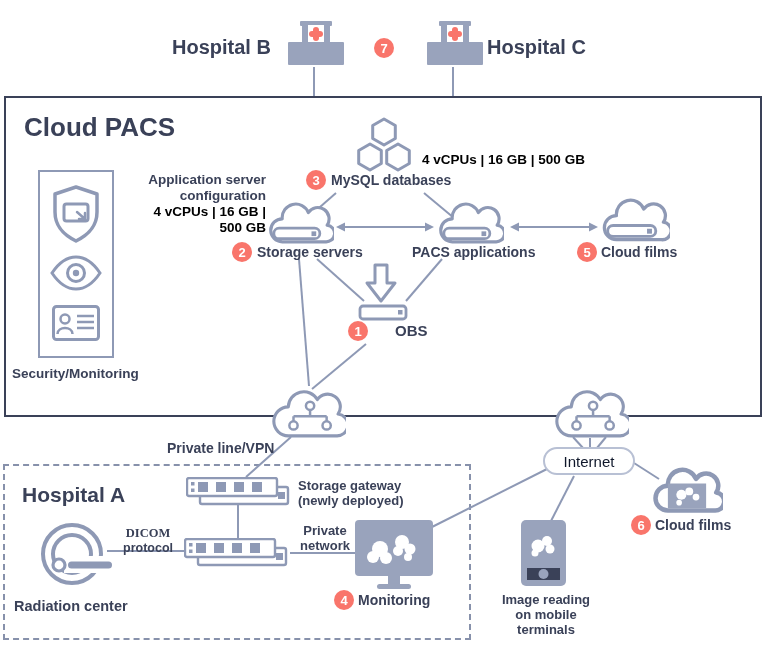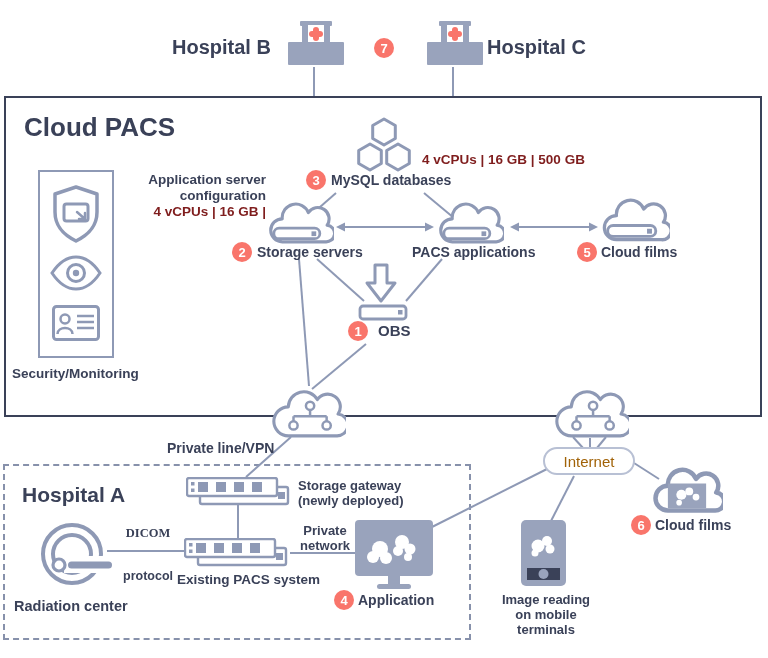--- a/index.html
+++ b/index.html
@@ -1,35 +1,35 @@
 <!DOCTYPE html>
 <html><head>
 <meta charset="utf-8">
 <style>
   html,body{margin:0;padding:0;background:#fff;}
   .canvas{position:relative;width:768px;height:658px;background:#ffffff;
           font-family:"Liberation Sans",sans-serif;overflow:hidden;padding-left:39px;}
   .abs{position:absolute;}
   .label{position:absolute;color:#3A4158;font-weight:600;white-space:nowrap;z-index:3;}
   .title{font-weight:700;}
-  .red{color:#7f1d1d;text-align:right;}
+  .red{color:#000000;text-align:right;}
   .badge{position:absolute;width:20px;height:20px;border-radius:50%;background:#F9756B;
          color:#fff;font-size:13px;font-weight:700;display:flex;align-items:center;
          justify-content:center;z-index:4;line-height:1;}
   .pacs-box{position:absolute;left:4px;top:96px;width:758px;height:321px;
             border:2px solid #3A4158;box-sizing:border-box;z-index:0;}
   .hospa-box{position:absolute;left:3px;top:464px;width:468px;height:176px;
              border:2px dashed #8791AB;box-sizing:border-box;z-index:0;}
   .sec-box{position:absolute;left:38px;top:170px;width:76px;height:188px;
            border:2px solid #8E99B5;box-sizing:border-box;z-index:2;}
   .lines{position:absolute;left:0;top:0;z-index:1;}
   .icon{position:absolute;z-index:2;}
   .pill{position:absolute;left:543px;top:447px;width:92px;height:28px;background:#fff;
         border:2px solid #B8C0D4;border-radius:16px;box-sizing:border-box;z-index:3;
-        display:flex;align-items:center;justify-content:center;color:#a16207;
+        display:flex;align-items:center;justify-content:center;color:#0f172a;
         font-size:15px;font-weight:500;}
   .ctr{text-align:center;white-space:normal;line-height:15px;}
 </style>
 </head>
 <body>
 
 <div class="canvas">
 
   <div class="pacs-box"></div>
   <div class="hospa-box"></div>
@@ -107,20 +107,21 @@
     <line x1="25" y1="11" x2="42" y2="11" stroke="#8E99B5" stroke-width="2.5"></line>
     <line x1="25" y1="17" x2="42" y2="17" stroke="#8E99B5" stroke-width="2.5"></line>
     <line x1="25" y1="23" x2="42" y2="23" stroke="#8E99B5" stroke-width="2.5"></line>
   </svg>
   <div class="label" style="left:12px;top:366px;font-size:13.5px;">Security/Monitoring</div>
 
   <div class="abs" style="left:118px;top:172px;width:148px;text-align:right;z-index:3;line-height:16px;font-size:13.5px;font-weight:700;">
     <div class="label" style="position:static;">Application server</div>
     <div class="label" style="position:static;">configuration</div>
     <div class="label red" style="position:static;">4 vCPUs | 16 GB |</div>
+    <div class="label red" style="position:static;">500 GB</div>
   </div>
 
   <div class="label title red" style="left:422px;top:152px;font-size:13.5px;">4 vCPUs | 16 GB | 500 GB</div>
 
   <svg class="icon" style="left:354px;top:117px;" width="60" height="58" viewBox="0 0 60 58">
     <g fill="#fff" stroke="#8E99B5" stroke-width="3" stroke-linejoin="round">
       <path d="M30 2 L41.3 8.5 V21.5 L30 28 L18.7 21.5 V8.5 Z"></path>
       <path d="M16 27 L27.3 33.5 V46.5 L16 53 L4.7 46.5 V33.5 Z"></path>
       <path d="M44 27 L55.3 33.5 V46.5 L44 53 L32.7 46.5 V33.5 Z"></path>
     </g>
@@ -149,21 +150,21 @@
   <div class="label" style="left:412px;top:244px;font-size:14px;">PACS applications</div>
   <div class="badge" style="left:577px;top:242px;">5</div>
   <div class="label" style="left:601px;top:244px;font-size:14px;">Cloud films</div>
 
   <svg class="icon" style="left:358px;top:263px;" width="50" height="60" viewBox="0 0 50 60">
     <path d="M17 2 H29 V20 H37 L23 38 L9 20 H17 Z" fill="#fff" stroke="#8E99B5" stroke-width="3" stroke-linejoin="round"></path>
     <rect x="2" y="43" width="46" height="13" rx="3" fill="#fff" stroke="#8E99B5" stroke-width="2.8"></rect>
     <rect x="40" y="47" width="4.5" height="4.5" fill="#8E99B5"></rect>
   </svg>
   <div class="badge" style="left:348px;top:321px;">1</div>
-  <div class="label title" style="left:378px;top:322px;font-size:15px;">OBS</div>
+  <div class="label title" style="left:395px;top:322px;font-size:15px;">OBS</div>
 
   <svg class="icon" style="left:270px;top:383px;" width="76" height="58" viewBox="0 0 72 56">
     <path d="M17 51 A13 13 0 0 1 17 23 A15 15 0 0 1 45 16 A11.5 11.5 0 0 1 65 30 A9.5 9.5 0 0 1 63 51 Z" fill="#fff" stroke="#8E99B5" stroke-width="3" stroke-linejoin="round"></path>
     <circle cx="38" cy="22" r="4" fill="none" stroke="#8E99B5" stroke-width="2.4"></circle>
     <path d="M38 26 V32 M22 32 H54 M22 32 V37 M54 32 V37" fill="none" stroke="#8E99B5" stroke-width="2.4"></path>
     <circle cx="22" cy="41" r="4" fill="none" stroke="#8E99B5" stroke-width="2.4"></circle>
     <circle cx="54" cy="41" r="4" fill="none" stroke="#8E99B5" stroke-width="2.4"></circle>
   </svg>
   <svg class="icon" style="left:553px;top:383px;" width="76" height="58" viewBox="0 0 72 56">
     <path d="M17 51 A13 13 0 0 1 17 23 A15 15 0 0 1 45 16 A11.5 11.5 0 0 1 65 30 A9.5 9.5 0 0 1 63 51 Z" fill="#fff" stroke="#8E99B5" stroke-width="3" stroke-linejoin="round"></path>
@@ -182,21 +183,21 @@
     <circle cx="34" cy="40" r="29" fill="none" stroke="#8E99B5" stroke-width="4"></circle>
     <circle cx="34" cy="40" r="19" fill="none" stroke="#8E99B5" stroke-width="4"></circle>
     <rect x="26" y="42" width="48" height="17" fill="#fff"></rect>
     <rect x="30" y="47.5" width="44" height="7" rx="3.5" fill="#8E99B5"></rect>
     <circle cx="21" cy="51" r="6" fill="#fff" stroke="#8E99B5" stroke-width="3.2"></circle>
   </svg>
   <div class="label title" style="left:14px;top:598px;font-size:14.5px;">Radiation center</div>
 
   <div class="abs" style="left:110px;top:526px;width:76px;z-index:3;">
     <div class="label ctr" style="position:static;font-size:12.5px;font-family:Liberation Serif, serif;">DICOM</div>
-    <div class="label ctr" style="position:static;font-size:12.5px;margin-top:28px;">protocol</div>
+    <div class="label ctr" style="position:static;font-size:12.5px;">protocol</div>
   </div>
 
   <svg class="icon" style="left:186px;top:477px;" width="104" height="30" viewBox="0 0 104 30">
     <rect x="14" y="10" width="88" height="17" rx="2" fill="#fff" stroke="#8E99B5" stroke-width="2.4"></rect>
     <rect x="92" y="15" width="7" height="7" fill="#8E99B5"></rect>
     <rect x="1" y="1" width="90" height="18" rx="2" fill="#fff" stroke="#8E99B5" stroke-width="2.4"></rect>
     <rect x="12" y="5" width="10" height="10" fill="#8E99B5"></rect>
     <rect x="30" y="5" width="10" height="10" fill="#8E99B5"></rect>
     <rect x="48" y="5" width="10" height="10" fill="#8E99B5"></rect>
     <rect x="66" y="5" width="10" height="10" fill="#8E99B5"></rect>
@@ -210,21 +211,20 @@
     <rect x="14" y="10" width="88" height="17" rx="2" fill="#fff" stroke="#8E99B5" stroke-width="2.4"></rect>
     <rect x="92" y="15" width="7" height="7" fill="#8E99B5"></rect>
     <rect x="1" y="1" width="90" height="18" rx="2" fill="#fff" stroke="#8E99B5" stroke-width="2.4"></rect>
     <rect x="12" y="5" width="10" height="10" fill="#8E99B5"></rect>
     <rect x="30" y="5" width="10" height="10" fill="#8E99B5"></rect>
     <rect x="48" y="5" width="10" height="10" fill="#8E99B5"></rect>
     <rect x="66" y="5" width="10" height="10" fill="#8E99B5"></rect>
     <rect x="5" y="5" width="3.5" height="3.5" fill="#8E99B5"></rect>
     <rect x="5" y="11.5" width="3.5" height="3.5" fill="#8E99B5"></rect>
   </svg>
-  <div class="label title" style="left:177px;top:572px;font-size:13.5px;">Existing PACS system</div>
 
   <div class="abs" style="left:296px;top:523px;width:58px;z-index:3;">
     <div class="label ctr" style="position:static;font-size:13px;font-weight:700;">Private</div>
     <div class="label ctr" style="position:static;font-size:13px;font-weight:700;">network</div>
   </div>
 
   <svg class="icon" style="left:355px;top:520px;" width="78" height="70" viewBox="0 0 78 70">
     <rect x="0" y="0" width="78" height="56" rx="4" fill="#99A3BC"></rect>
     <g fill="#fff">
       <circle cx="25" cy="29" r="8"></circle>
@@ -232,21 +232,21 @@
         <circle cx="31" cy="38" r="6"></circle>
       <circle cx="47" cy="22" r="7"></circle>
         <circle cx="55" cy="29" r="5.5"></circle>
         <circle cx="43" cy="31" r="5"></circle>
         <circle cx="53" cy="37" r="4"></circle>
     </g>
     <rect x="33" y="56" width="12" height="8" fill="#99A3BC"></rect>
     <rect x="22" y="64" width="34" height="5" rx="2.5" fill="#99A3BC"></rect>
   </svg>
   <div class="badge" style="left:334px;top:590px;">4</div>
-  <div class="label" style="left:358px;top:592px;font-size:14px;">Application</div>
+  <div class="label" style="left:358px;top:592px;font-size:14px;">Monitoring</div>
 
   <svg class="icon" style="left:521px;top:520px;" width="45" height="66" viewBox="0 0 45 66">
     <rect x="0" y="0" width="45" height="66" rx="5" fill="#99A3BC"></rect>
     <g fill="#fff">
       <circle cx="17" cy="26" r="6.5"></circle>
         <circle cx="26" cy="21" r="5"></circle>
         <circle cx="29" cy="29" r="4.5"></circle>
         <circle cx="14" cy="33" r="3.5"></circle>
     </g>
     <rect x="6" y="48" width="33" height="12" fill="#3A4158"></rect>

